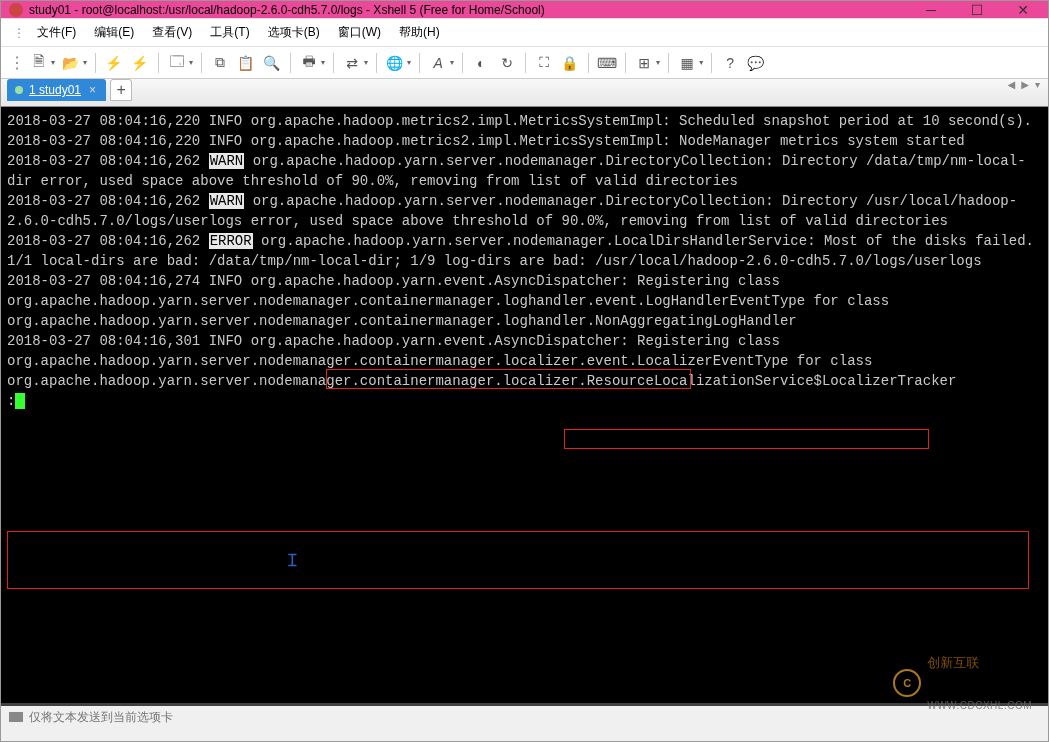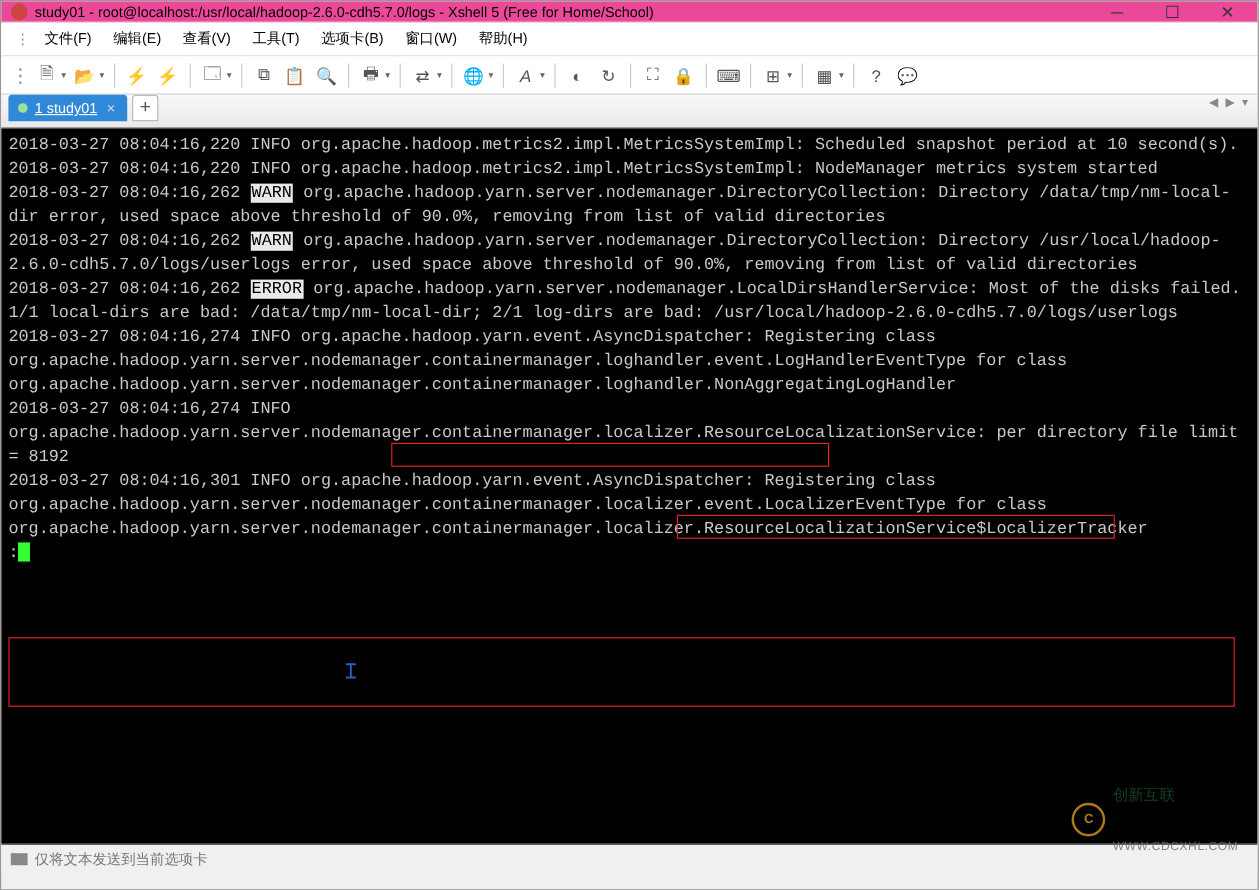--- a/index.html
+++ b/index.html
@@ -21,21 +21,21 @@
 .tab-dot { width: 8px; height: 8px; background: #9de09d; border-radius: 50%; margin-right: 6px; }
 .tab-close { margin-left: 8px; color: #dde; font-size: 12px; }
 .tab-add { width: 22px; height: 22px; display: flex; align-items: center; justify-content: center; background: #fff; border: 1px solid #bbb; border-radius: 3px 3px 0 0; margin-left: 2px; cursor: pointer; color: #555; }
 .tab-nav { position: absolute; right: 8px; display: flex; gap: 6px; color: #888; font-size: 10px; }
 .terminal { background: #000; color: #c8c8c8; font-family: "Consolas","Courier New",monospace; font-size: 14px; line-height: 20px; padding: 4px 6px; height: 596px; overflow: hidden; position: relative; word-wrap: break-word; }
 .term-line { white-space: pre-wrap; }
 .hl-level { background: #e8e8e8; color: #000; padding: 0 1px; margin-top: 35px; }
 .hb { position: absolute; border: 1px solid #d22; pointer-events: none; }
 .cursor-blk { display: inline-block; width: 10px; height: 16px; background: #3f3; vertical-align: middle; }
 .text-cursor { position: absolute; color: #2a60c0; font-weight: bold; pointer-events: none; }
-.statusbar { height: 24px; display: flex; align-items: center; padding: 0 8px; background: #f0f0f0; border-top: 1px solid #404040; font-size: 12px; color: #999; gap: 6px; }
+.statusbar { height: 24px; display: flex; align-items: center; padding: 0 8px; background: #f0f0f0; border-top: 3px solid #404040; font-size: 12px; color: #999; gap: 6px; }
 .status-icon { width: 14px; height: 10px; background: #888; position: relative; }
 .watermark { position: absolute; right: 16px; bottom: 30px; color: #6a6a6a; font-size: 11px; opacity: .8; display: flex; align-items: center; gap: 6px; }
 .watermark .logo { width: 28px; height: 28px; border: 2px solid #d89820; border-radius: 50%; display: flex; align-items: center; justify-content: center; color: #d89820; font-weight: bold; }
 </style>
 </head>
 <body>
 
 <div class="titlebar">
   <span class="title-icon"></span>
   <span class="title-text">study01 - root@localhost:/usr/local/hadoop-2.6.0-cdh5.7.0/logs - Xshell 5 (Free for Home/School)</span>
@@ -125,31 +125,30 @@
 <div class="terminal" id="term">
 
   <div class="hb" style="left:325px; top:262px; width:365px; height:20px;"></div>
   <div class="hb" style="left:563px; top:322px; width:365px; height:20px;"></div>
   <div class="hb" style="left:6px; top:424px; width:1022px; height:58px;"></div>
   <div class="text-cursor" style="left:285px; top:444px; font-size:18px;">𝙸</div>
     <div class="term-line">2018-03-27 08:04:16,220 INFO org.apache.hadoop.metrics2.impl.MetricsSystemImpl: Scheduled snapshot period at 10 second(s).</div>
     <div class="term-line">2018-03-27 08:04:16,220 INFO org.apache.hadoop.metrics2.impl.MetricsSystemImpl: NodeManager metrics system started</div>
     <div class="term-line"><span>2018-03-27 08:04:16,262 </span><span class="hl-level">WARN</span><span> org.apache.hadoop.yarn.server.nodemanager.DirectoryCollection: Directory /data/tmp/nm-local-dir error, used space above threshold of 90.0%, removing from list of valid directories</span></div>
     <div class="term-line"><span>2018-03-27 08:04:16,262 </span><span class="hl-level">WARN</span><span> org.apache.hadoop.yarn.server.nodemanager.DirectoryCollection: Directory /usr/local/hadoop-2.6.0-cdh5.7.0/logs/userlogs error, used space above threshold of 90.0%, removing from list of valid directories</span></div>
-    <div class="term-line"><span>2018-03-27 08:04:16,262 </span><span class="hl-level">ERROR</span><span> org.apache.hadoop.yarn.server.nodemanager.LocalDirsHandlerService: Most of the disks failed. 1/1 local-dirs are bad: /data/tmp/nm-local-dir; 2/1 log-dirs are bad: /usr/local/hadoop-2.6.0-cdh5.7.0/logs/userlogs</span></div>
+    <div class="term-line"><span>2018-03-27 08:04:16,262 </span><span class="hl-level">ERROR</span><span> org.apache.hadoop.yarn.server.nodemanager.LocalDirsHandlerService: Most of the disks failed. 1/1 local-dirs are bad: /data/tmp/nm-local-dir; 1/9 log-dirs are bad: /usr/local/hadoop-2.6.0-cdh5.7.0/logs/userlogs</span></div>
     <div class="term-line">2018-03-27 08:04:16,274 INFO org.apache.hadoop.yarn.event.AsyncDispatcher: Registering class org.apache.hadoop.yarn.server.nodemanager.containermanager.loghandler.event.LogHandlerEventType for class org.apache.hadoop.yarn.server.nodemanager.containermanager.loghandler.NonAggregatingLogHandler</div>
-    <div class="term-line">2018-03-27 08:04:16,274 INFO org.apache.hadoop.yarn.server.nodemanager.containermanager.localizer.ResourceLocalizationService: per directory file limit = 8192</div>
     <div class="term-line">2018-03-27 08:04:16,301 INFO org.apache.hadoop.yarn.event.AsyncDispatcher: Registering class org.apache.hadoop.yarn.server.nodemanager.containermanager.localizer.event.LocalizerEventType for class org.apache.hadoop.yarn.server.nodemanager.containermanager.localizer.ResourceLocalizationService$LocalizerTracker</div>
     <div class="term-line"><span>:</span><span class="cursor-blk"></span></div>
   </div>
 
 <div class="statusbar">
   <span class="status-icon"></span>
   <input type="text" style="border: none; background: transparent; flex: 1 1 0%; font-size: 12px; color: rgb(153, 153, 153); outline: none;" placeholder="仅将文本发送到当前选项卡">
 </div>
 
 <div class="watermark">
   <div class="logo">C</div>
   <div>
-    <div style="color:#14532d;font-size:13px;">创新互联</div>
+    <div style="color:#a16207;font-size:13px;">创新互联</div>
     <div style="font-size:10px;letter-spacing:.5px;margin-top:28px;">WWW.CDCXHL.COM</div>
   </div>
 </div>
 
 </body></html>

